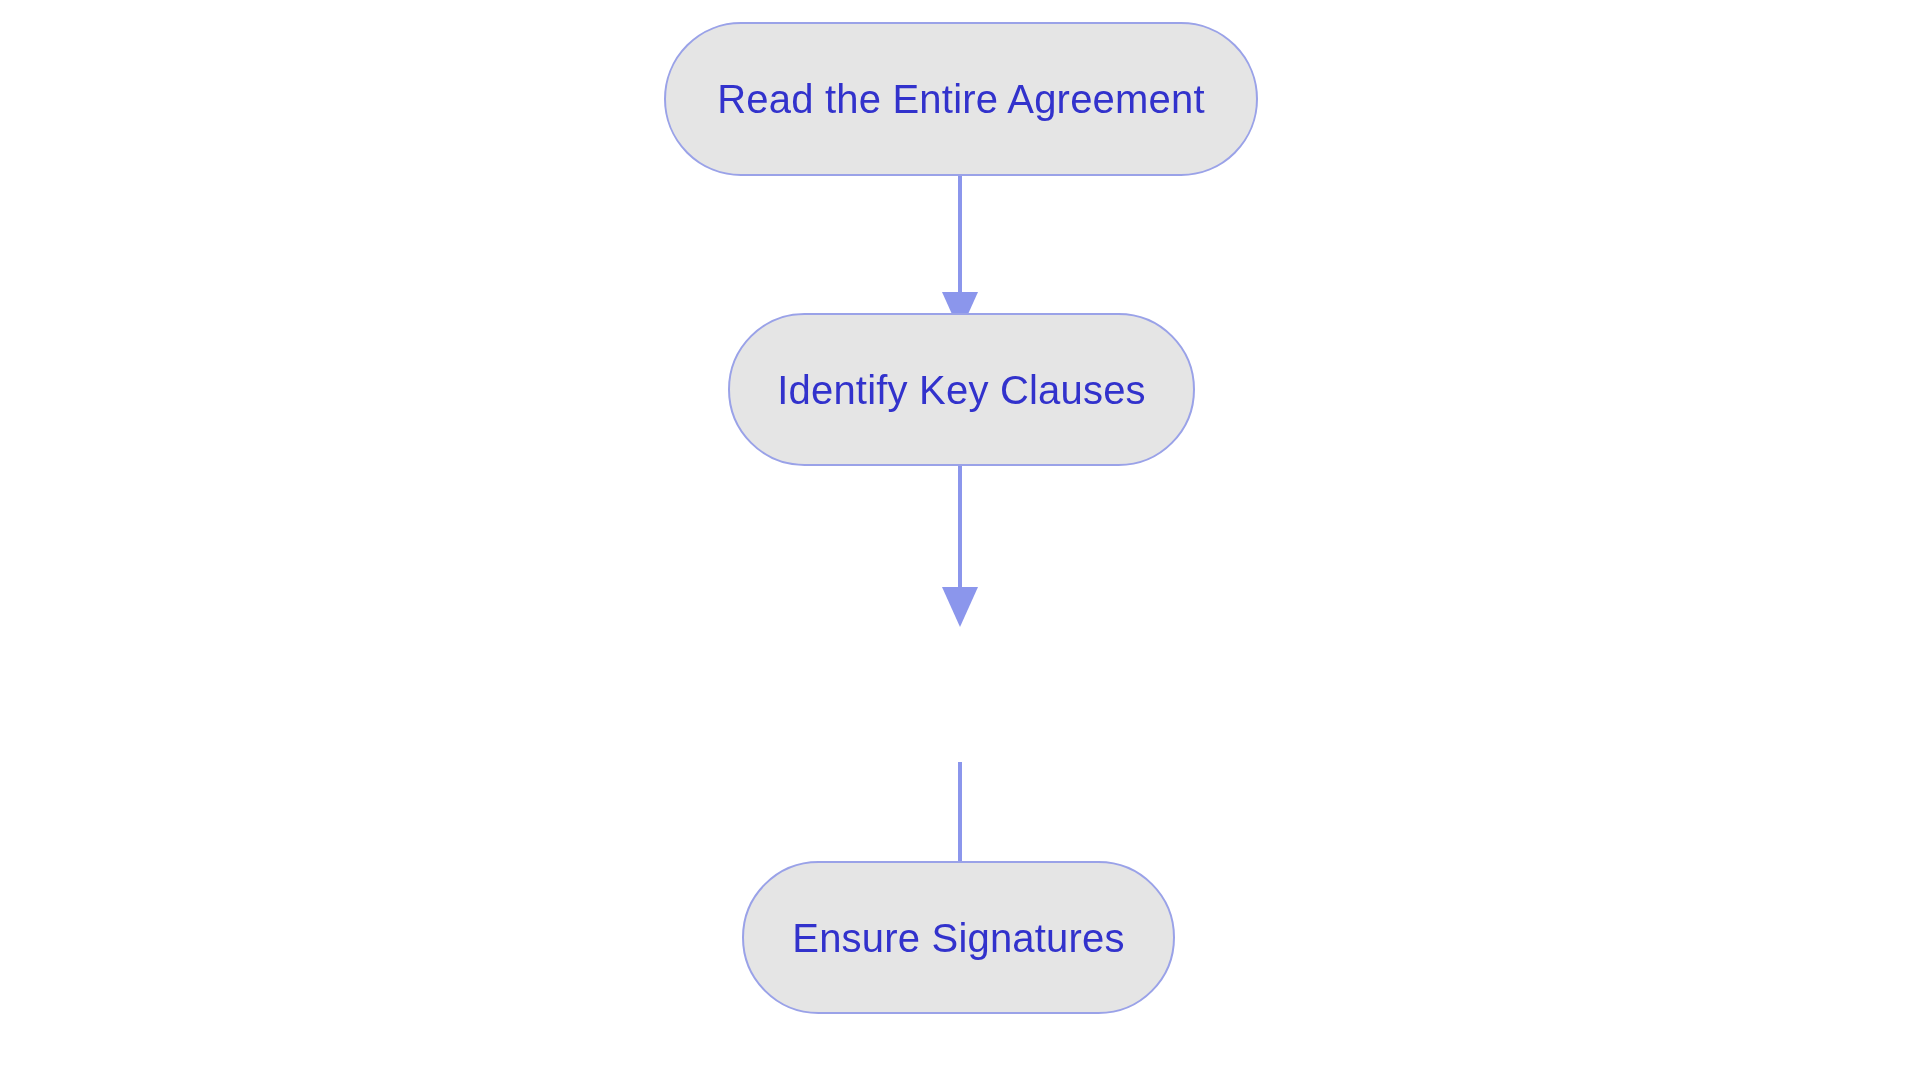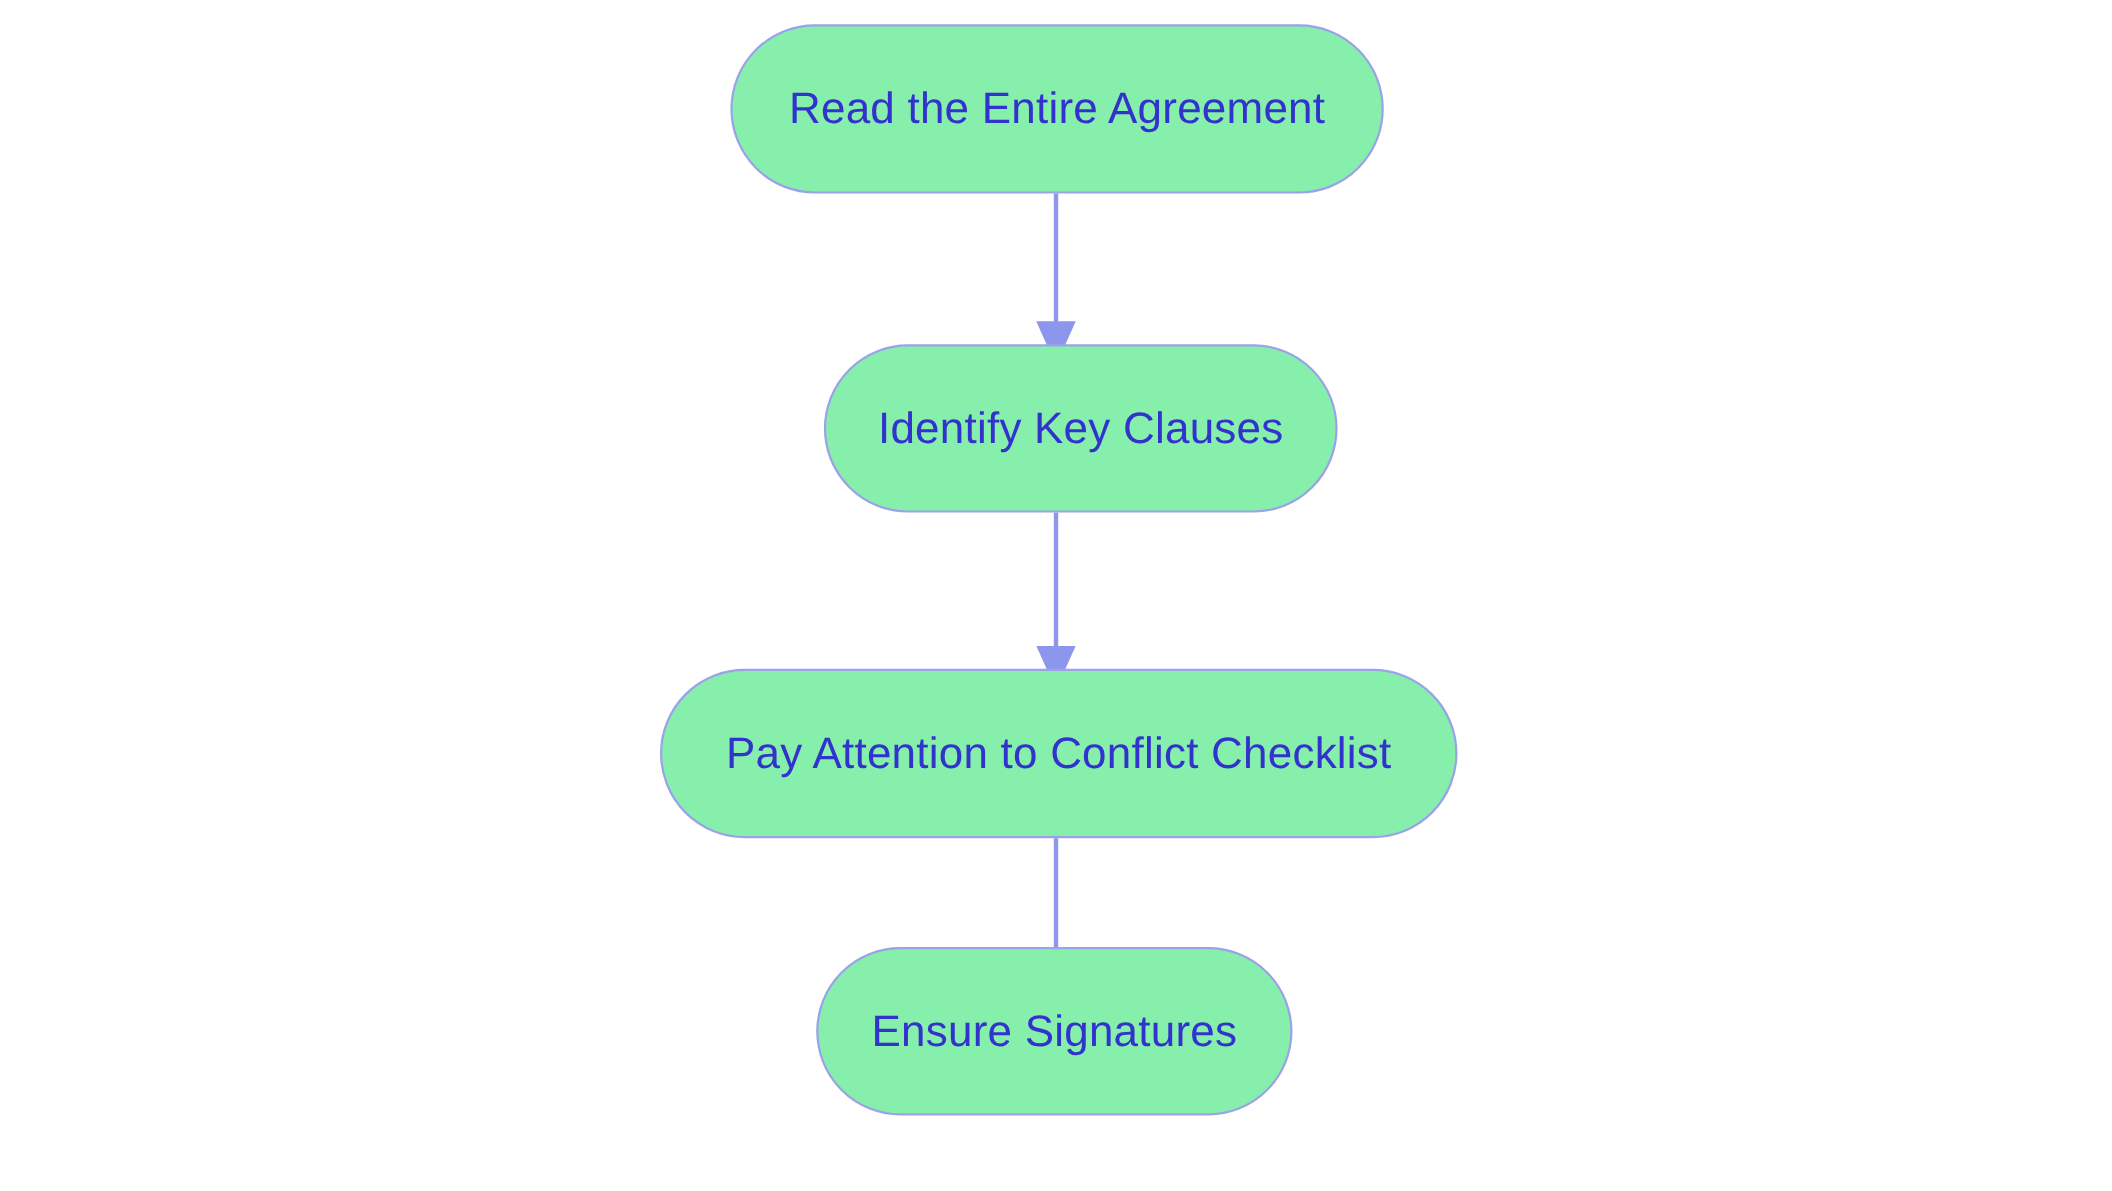--- a/index.html
+++ b/index.html
@@ -21,42 +21,42 @@
     height: 1083px;
     background: #ffffff;
   }
 
   .flow-node {
     position: absolute;
     box-sizing: border-box;
     display: flex;
     align-items: center;
     justify-content: center;
-    background: #86efac;
+    background: #e5e5e5;
     border: 2px solid #9aa2e8;
     border-radius: 9999px;
     color: #3232cc;
     font-family: "Liberation Sans", sans-serif;
     font-size: 40px;
     font-weight: 400;
     letter-spacing: 0.2px;
     line-height: 1.1;
     white-space: nowrap;
     z-index: 2;
   }
 
   .node-label {
     display: block;
     text-align: center;
     color: #3232cc;
   }
 
   
   #node-read-agreement   { left: 664px; top: 22px;  width: 594px; height: 154px; }
-  #node-identify-clauses { left: 749px; top: 313px; width: 467px; height: 153px; }
+  #node-identify-clauses { left: 728px; top: 313px; width: 467px; height: 153px; }
   #node-conflict-check   { left: 600px; top: 608px; width: 725px; height: 154px; }
   #node-ensure-signatures{ left: 742px; top: 861px; width: 433px; height: 153px; }
 
   .flow-edge {
     position: absolute;
     left: 0;
     top: 0;
     width: 1920px;
     height: 1083px;
     z-index: 1;
@@ -84,21 +84,18 @@
   </svg>
 
   <div class="flow-node" id="node-read-agreement">
     <span class="node-label">Read the Entire Agreement</span>
   </div>
 
   <div class="flow-node" id="node-identify-clauses">
     <span class="node-label">Identify Key Clauses</span>
   </div>
 
-  <div class="flow-node" id="node-conflict-check">
-    <span class="node-label">Pay Attention to Conflict Checklist</span>
-  </div>
 
   <div class="flow-node" id="node-ensure-signatures">
     <span class="node-label">Ensure Signatures</span>
   </div>
 
 </div>
 
 </body></html>

